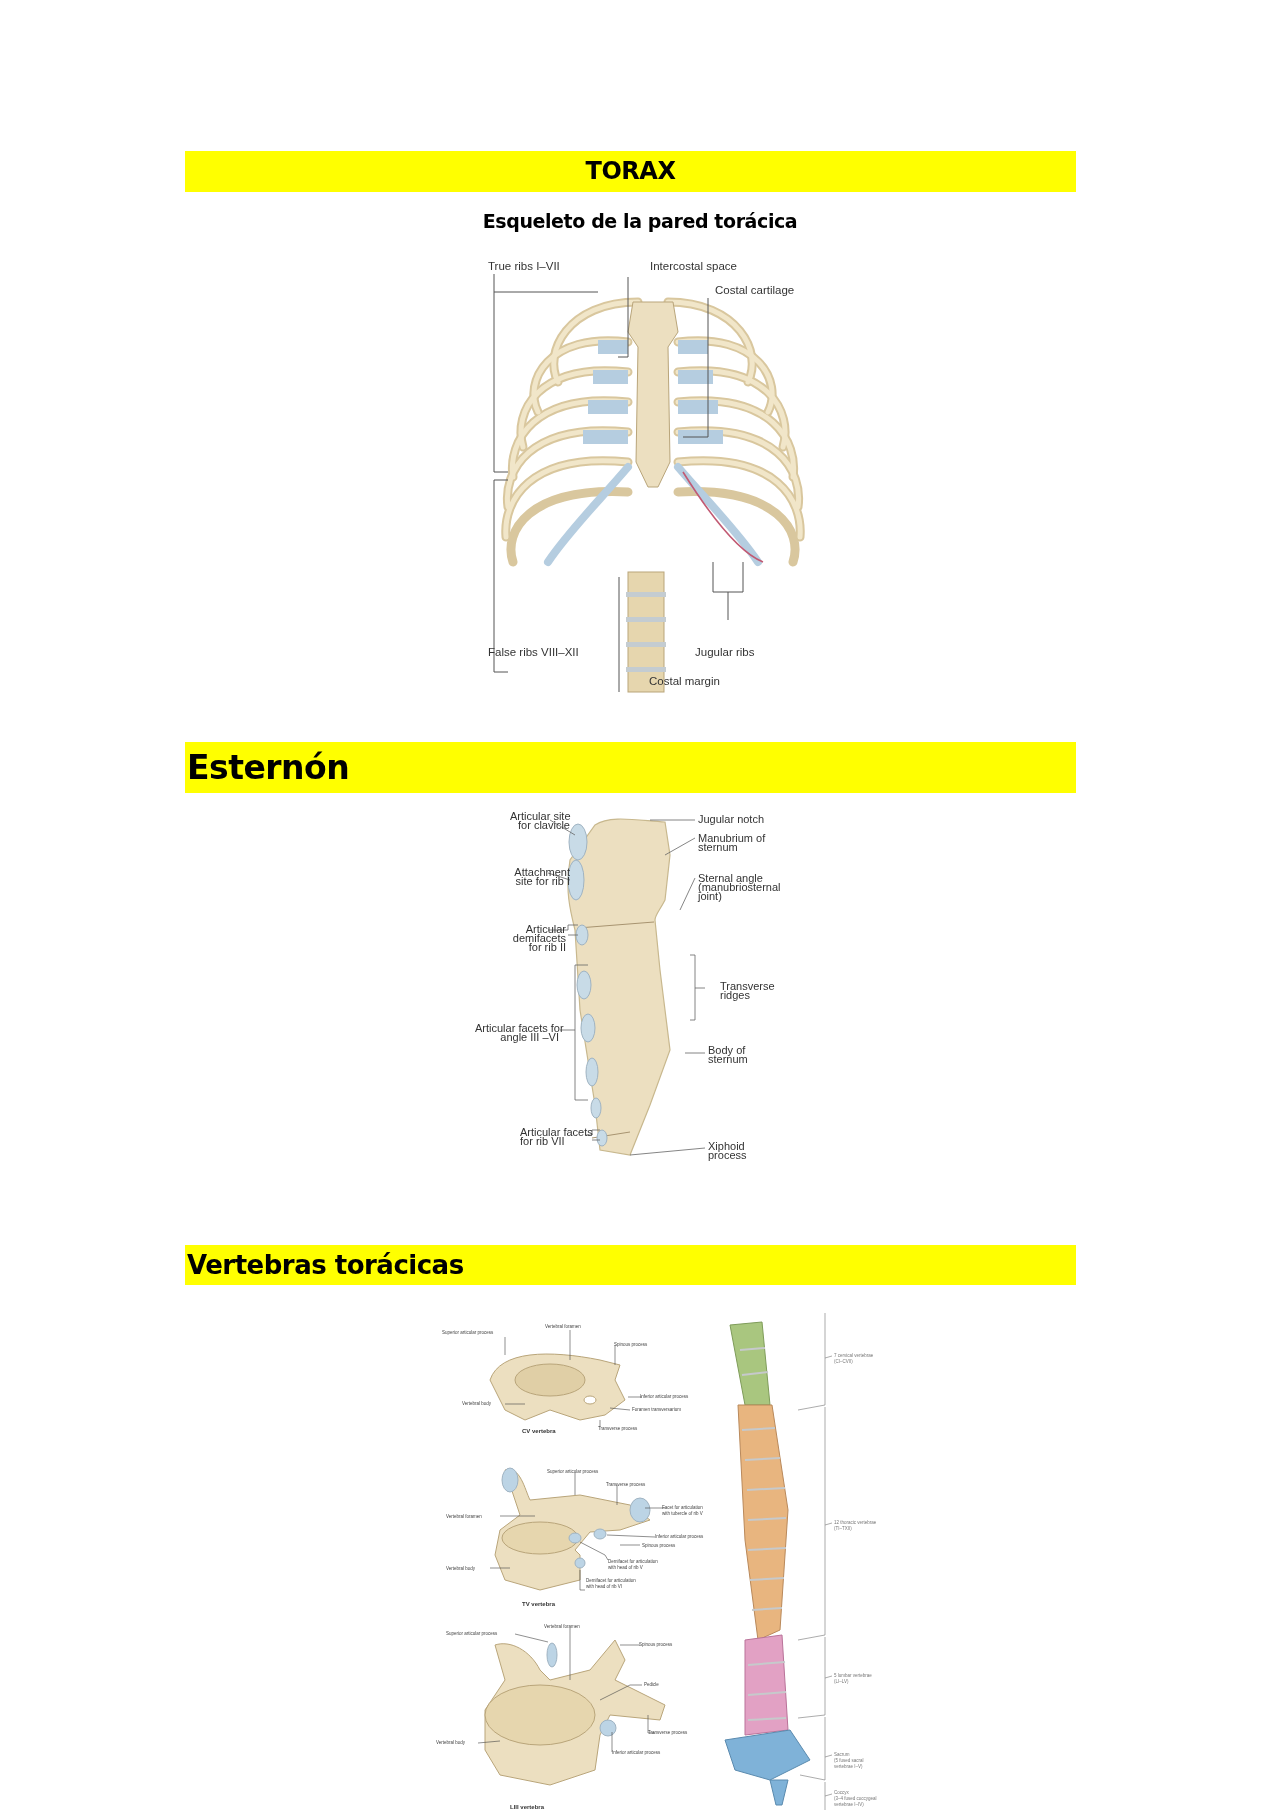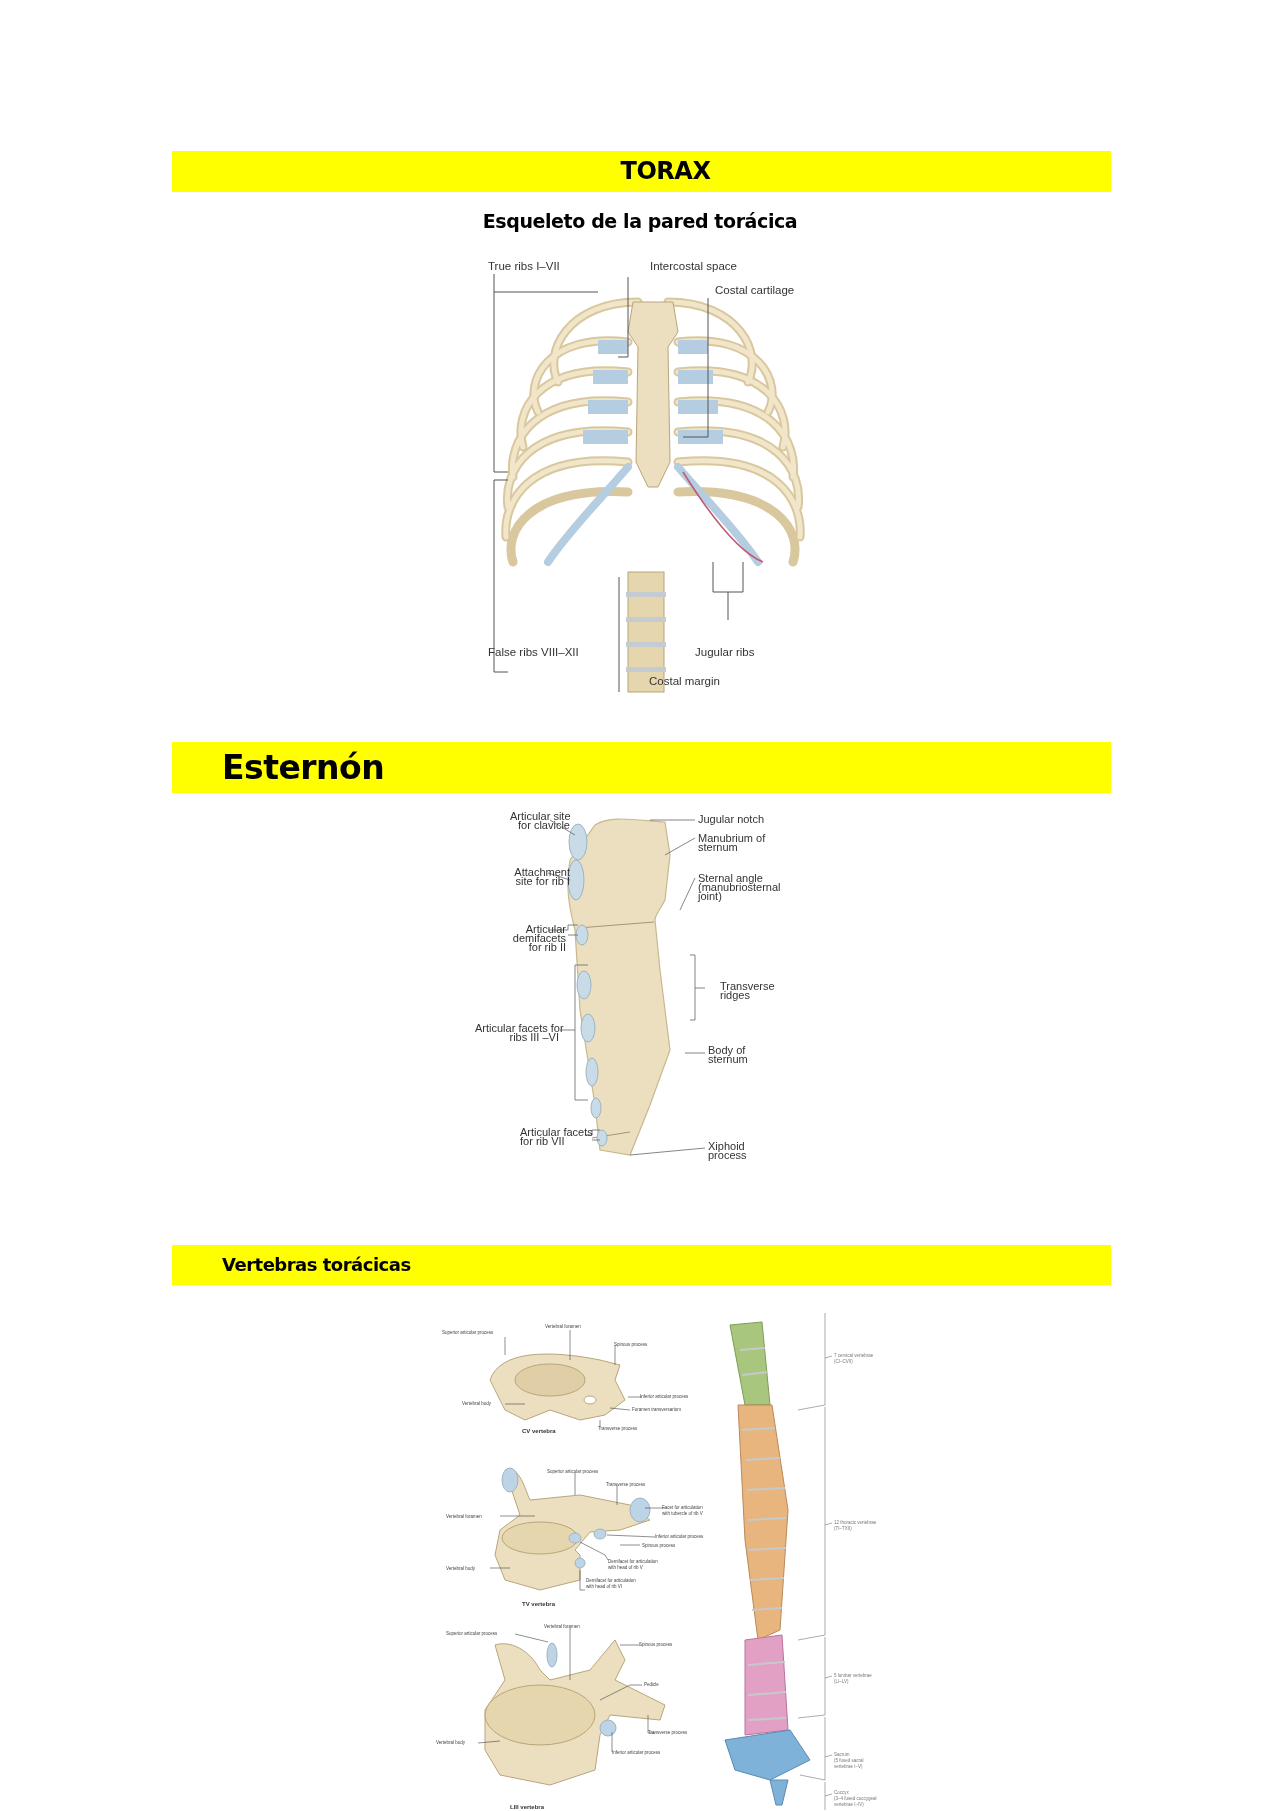--- a/index.html
+++ b/index.html
@@ -1,27 +1,27 @@
 <!DOCTYPE html>
 <html><head>
   <meta charset="utf-8">
   <style>
     html, body { margin: 0; padding: 0; background: #ffffff; }
     body { width: 1280px; height: 1811px; position: relative; overflow: hidden;
            font-family: "Liberation Sans", "DejaVu Sans", sans-serif; color: #000; }
-    .bar { position: absolute; left: 172px; width: 891px; background: #ffff00; padding-left: 48px; }
+    .bar { position: absolute; left: 185px; width: 891px; background: #ffff00; }
     .bar-title { font-family: "DejaVu Sans", "Liberation Sans", sans-serif; font-weight: bold; letter-spacing: -0.5px; }
     #bar-torax { top: 151px; height: 41px; text-align: center; }
     #bar-torax .bar-title { font-size: 24px; line-height: 41px; }
     #subtitle { position: absolute; top: 210px; left: 0; width: 1280px; text-align: center;
                 font-family: "DejaVu Sans", sans-serif; font-weight: bold; font-size: 19px; letter-spacing: -0.4px; }
     #bar-esternon { top: 742px; height: 51px; }
     #bar-esternon .bar-title { font-size: 33px; line-height: 51px; padding-left: 2px; }
     #bar-vertebras { top: 1245px; height: 40px; }
-    #bar-vertebras .bar-title { font-size: 18px; line-height: 40px; padding-left: 2px; border-radius: 13px; }
+    #bar-vertebras .bar-title { font-size: 26px; line-height: 40px; padding-left: 2px; border-radius: 13px; }
 
     .figure { position: absolute; }
     .lbl { position: absolute; font-family: "Liberation Sans", sans-serif; color: #333; white-space: nowrap; }
     .rib-lbl { font-size: 11.5px; }
     .st-lbl { font-size: 11px; line-height: 9px; }
     .vt-lbl { font-size: 4.5px; line-height: 6px; color: #444; }
     .vt-cap { font-size: 6px; font-weight: bold; color: #333; }
     .sp-lbl { font-size: 4.5px; line-height: 6px; color: #777; }
     svg { position: absolute; left: 0; top: 0; overflow: visible; }
   </style>
@@ -151,21 +151,21 @@
     <div>Attachment</div>
     <div>site for rib I</div>
   </div>
   <div class="lbl st-lbl" style="left:-10px; top:115px; text-align:right; width:56px;">
     <div>Articular</div>
     <div>demifacets</div>
     <div>for rib II</div>
   </div>
   <div class="lbl st-lbl" style="left:-45px; top:214px; text-align:right; width:84px;">
     <div>Articular facets for</div>
-    <div>ribs III –VI</div>
+    <div>angle III –VI</div>
   </div>
   <div class="lbl st-lbl" style="left:0px; top:318px; text-align:left; width:62px;">
     <div>Articular facets</div>
     <div>for rib VII</div>
   </div>
   <div class="lbl st-lbl" style="left:178px; top:5px;">Jugular notch</div>
   <div class="lbl st-lbl" style="left:178px; top:24px;">
     <div>Manubrium of</div>
     <div>sternum</div>
   </div>

